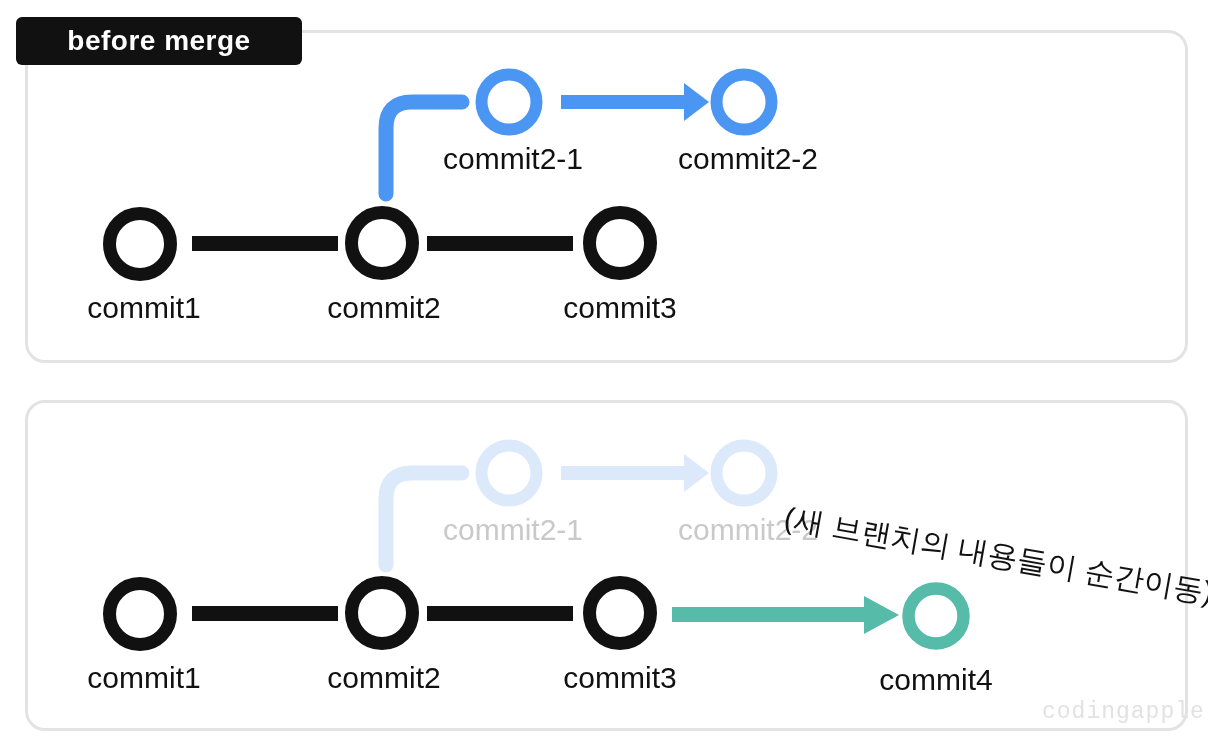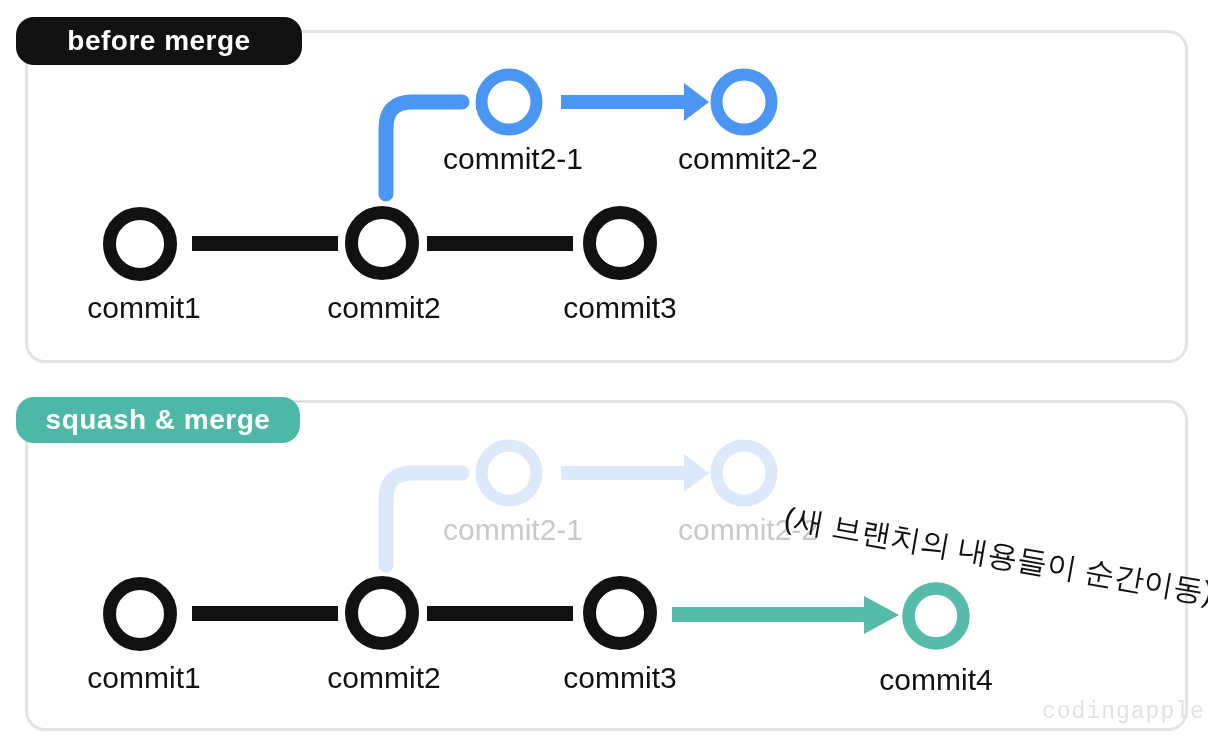--- a/index.html
+++ b/index.html
@@ -22,21 +22,21 @@
     background: #ffffff;
     box-sizing: border-box;
   }
   .panel1 { left: 25px; top: 30px;  width: 1163px; height: 333px; }
   .panel2 { left: 25px; top: 400px; width: 1163px; height: 331px; }
   .badge {
     position: absolute;
     display: flex;
     align-items: center;
     justify-content: center;
-    border-radius: 18px;
+    border-radius: 6px;
     color: #ffffff;
     font-size: 28px;
     font-weight: 700;
     letter-spacing: 0.5px;
   }
   .badge-black { left: 16px; top: 17px;  width: 286px; height: 48px; background: var(--black, #0d0d0d); }
   .badge-teal  { left: 16px; top: 397px; width: 284px; height: 46px; background: var(--teal-badge, #4cb8a5); }
   svg.graph { position: absolute; left: 0; top: 0; }
   .commit-label {
     font-size: 30px;
@@ -134,18 +134,17 @@
       <circle class="teal-circle" cx="936" cy="616" r="27.5"></circle>
 
       <text class="commit-label" x="144" y="688" text-anchor="middle">commit1</text>
       <text class="commit-label" x="384" y="688" text-anchor="middle">commit2</text>
       <text class="commit-label" x="620" y="688" text-anchor="middle">commit3</text>
       <text class="commit-label" x="936" y="690" text-anchor="middle">commit4</text>
     </g>
   </svg>
 
   <div class="badge badge-black">before merge</div>
-  <div class="badge badge-teal">squash &amp; merge</div>
 
   <div class="annotation">(새 브랜치의 내용들이 순간이동)</div>
 
   <div class="watermark">codingapple</div>
 </div>
 
 </body></html>

